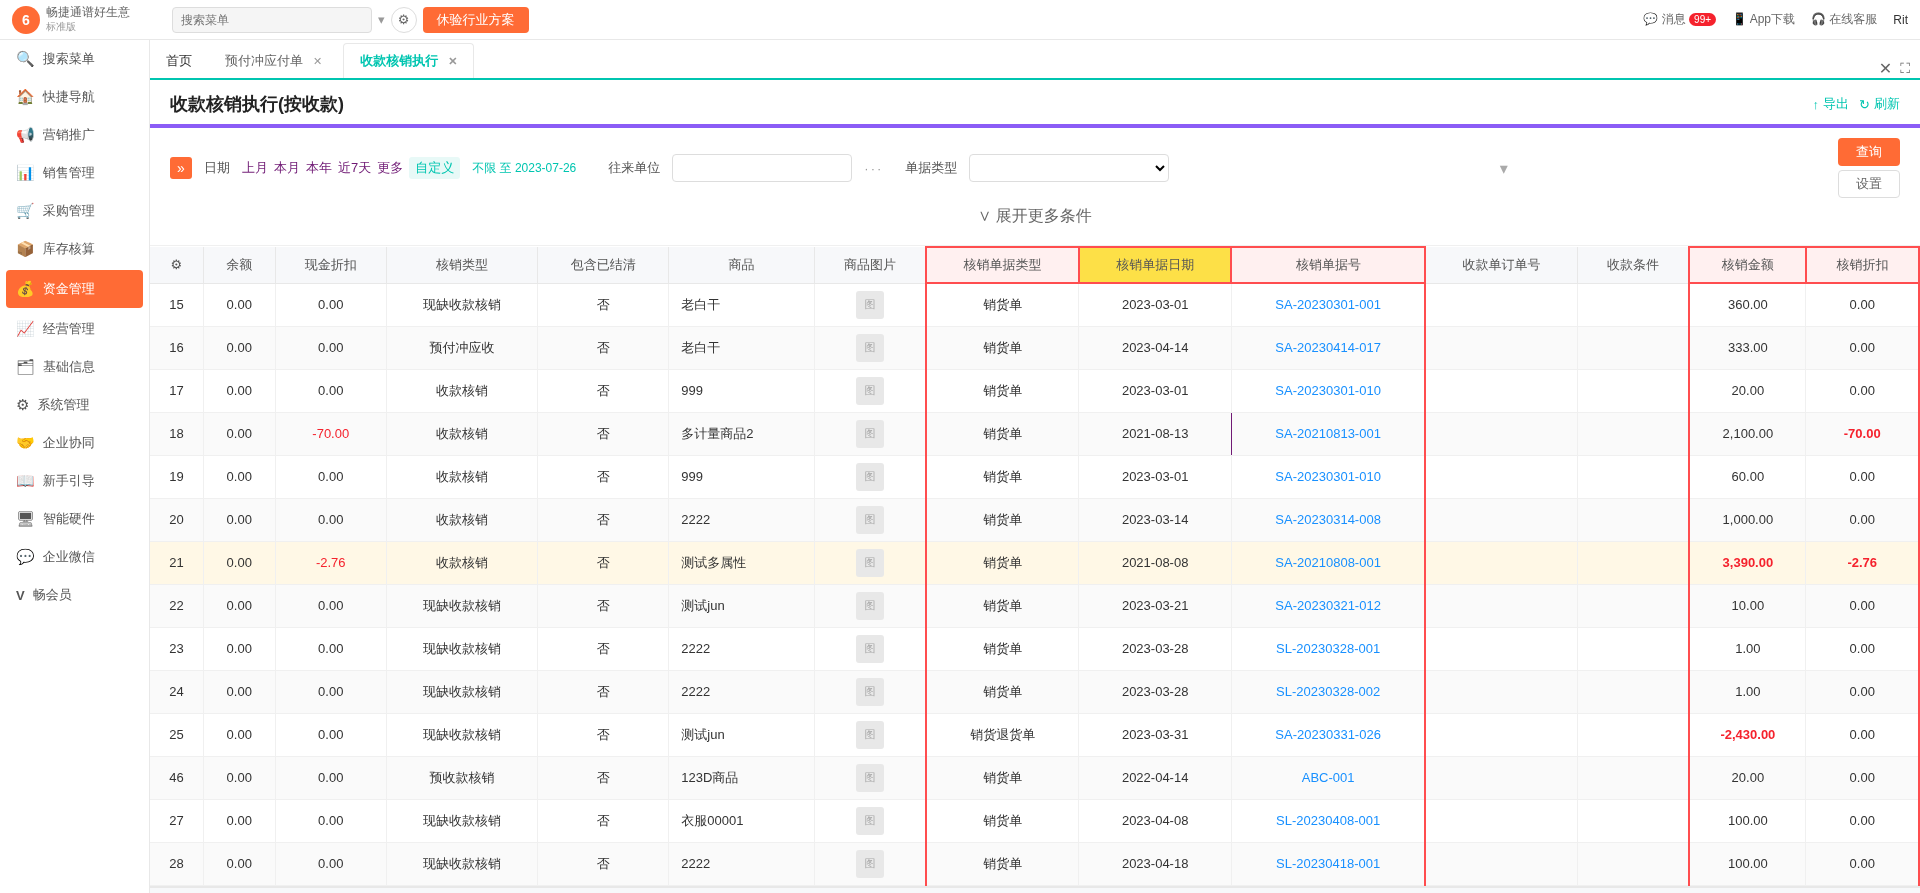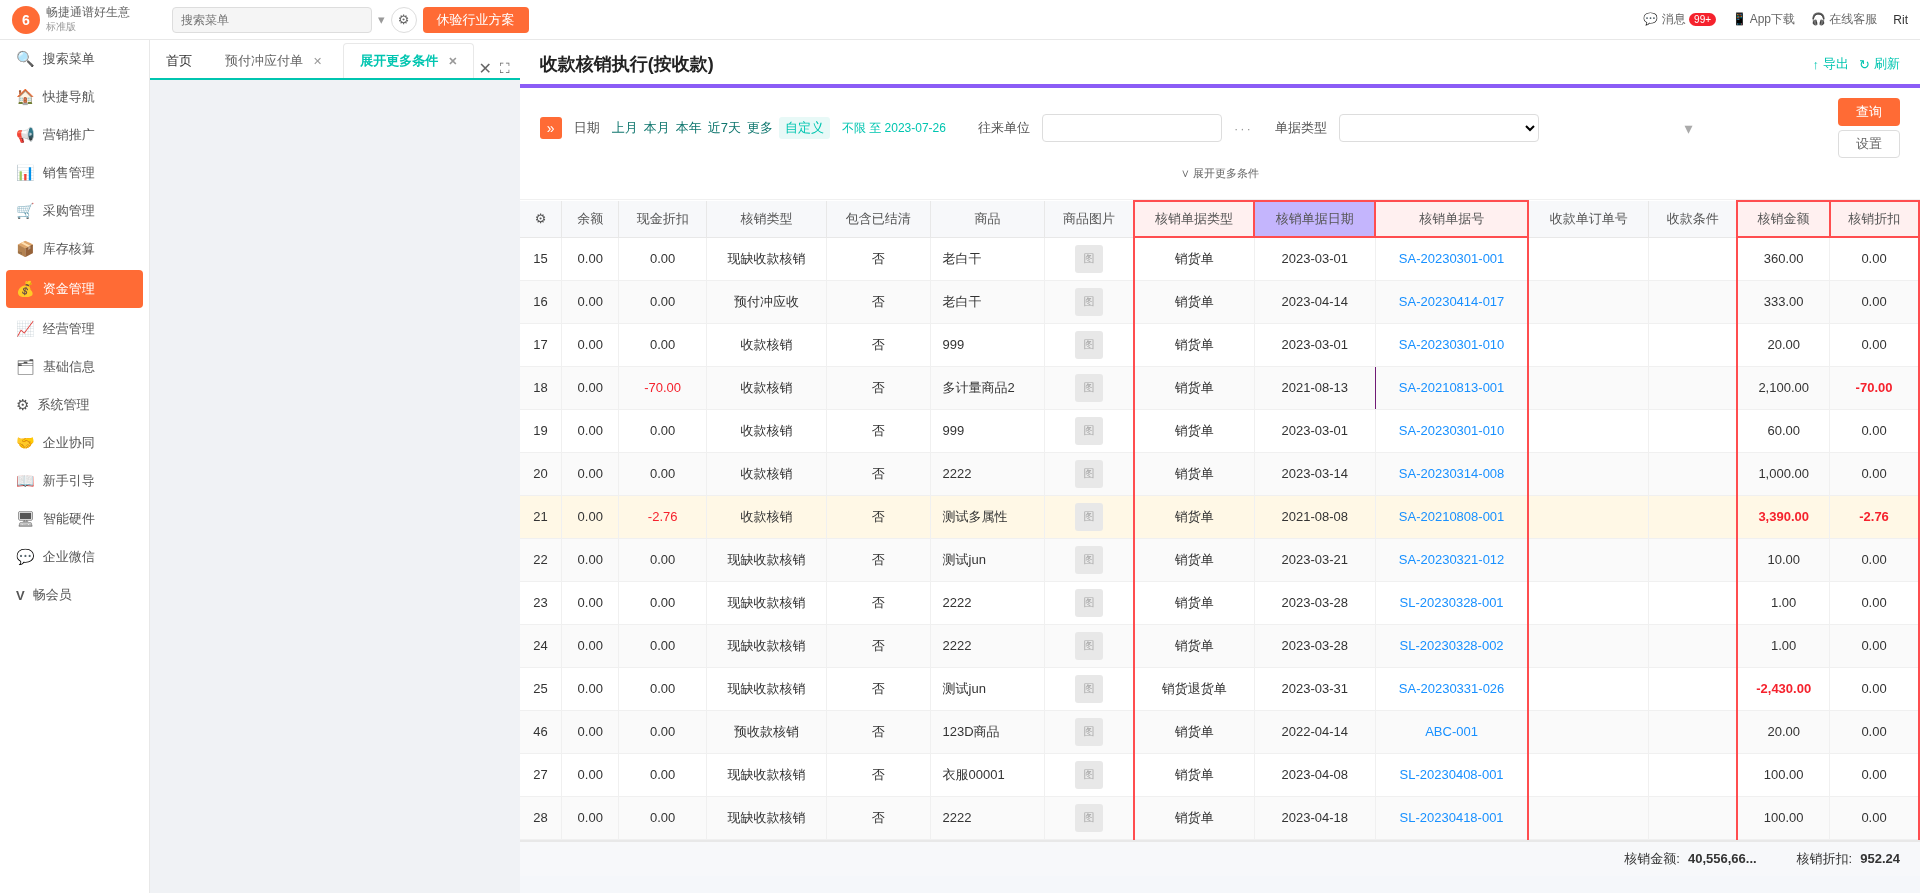--- a/index.html
+++ b/index.html
@@ -111,21 +111,21 @@
       font-size: 13px;
       transition: background 0.2s;
     }
     .sidebar-item.active { background: #ff6b35; color: #fff; border-radius: 4px; margin: 2px 6px; padding: 10px 10px; }
     .sidebar-icon { font-size: 15px; }
 
     
     .content-area {
       flex: 1;
       display: flex;
-      flex-direction: row;
+      flex-direction: column;
       overflow: hidden;
     }
 
     
     .tab-bar {
       height: 40px;
       background: #fff;
       border-bottom: 2px solid #00c5b0;
       display: flex;
       align-items: flex-end;
@@ -231,21 +231,21 @@
       align-items: center;
       justify-content: center;
     }
     .filter-label { color: #555; font-size: 13px; }
     .date-links {
       display: flex;
       gap: 6px;
       align-items: center;
     }
     .date-link {
-      color: #0f766e;
+      color: #701a75;
       font-size: 13px;
       cursor: pointer;
     }
     .date-link.active-custom {
       background: #e8f9f7;
       color: #00c5b0;
       border-radius: 3px;
       padding: 2px 6px;
     }
     .date-range-text { color: #00c5b0; font-size: 12px; }
@@ -283,21 +283,21 @@
       padding: 4px 14px;
       cursor: pointer;
       font-size: 13px;
     }
     .expand-more {
       display: flex;
       align-items: center;
       justify-content: center;
       gap: 4px;
       color: #666;
-      font-size: 11px;
+      font-size: 16px;
       cursor: pointer;
       padding: 4px 0;
       text-align: center;
     }
     .expand-more-row {
       text-align: center;
       padding: 4px 0;
     }
     .dots-separator { color: #999; letter-spacing: 2px; }
 
@@ -448,21 +448,21 @@
 
   <div class="content-area">
 
     <div class="tab-bar">
       <div class="tab-home">首页</div>
       <div class="tab">
         <span>预付冲应付单</span>
         <span class="tab-close">✕</span>
       </div>
       <div class="tab active">
-        <span>展开更多条件</span>
+        <span>收款核销执行</span>
         <span class="tab-close">✕</span>
       </div>
       <div class="tab-bar-right">
         <span style="cursor:pointer;color:#666;font-size:16px;">✕</span>
         <span style="cursor:pointer;color:#666;font-size:14px;">⛶</span>
       </div>
     </div>
 
     <div class="page-content">
 
@@ -516,21 +516,21 @@
           <thead>
             <tr>
               <th>⚙</th>
               <th>余额</th>
               <th>现金折扣</th>
               <th>核销类型</th>
               <th>包含已结清</th>
               <th>商品</th>
               <th>商品图片</th>
               <th style="border:2px solid #ff4d4f; background:#fff0f0;">核销单据类型</th>
-              <th style="border:2px solid #ff4d4f; background:#c4b5fd;">核销单据日期</th>
+              <th style="border:2px solid #ff4d4f; background:#fde047;">核销单据日期</th>
               <th style="border:2px solid #ff4d4f; background:#fff0f0;">核销单据号</th>
               <th>收款单订单号</th>
               <th>收款条件</th>
               <th style="border:2px solid #ff4d4f; background:#fff0f0;">核销金额</th>
               <th style="border:2px solid #ff4d4f; background:#fff0f0;">核销折扣</th>
             </tr>
           </thead>
           <tbody id="table-body">
           <tr>
                 <td>15</td>

